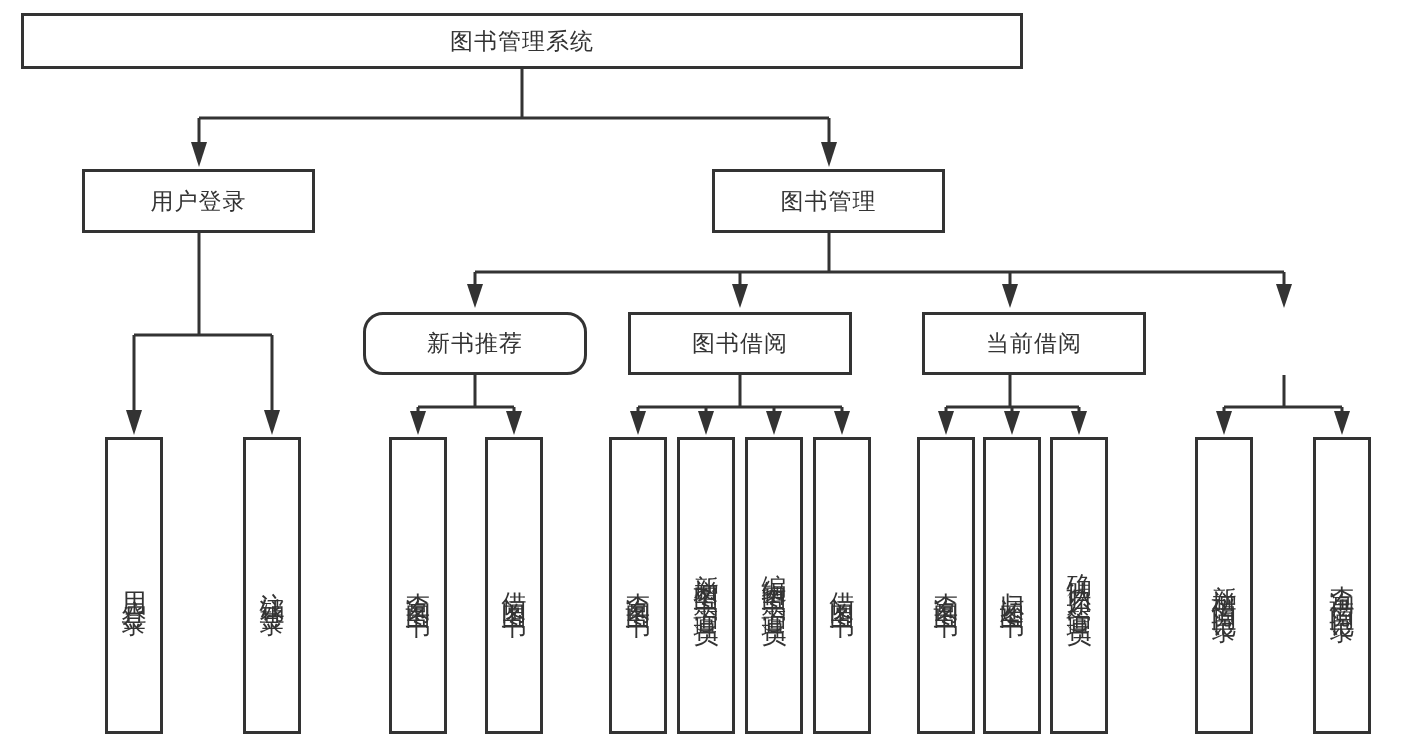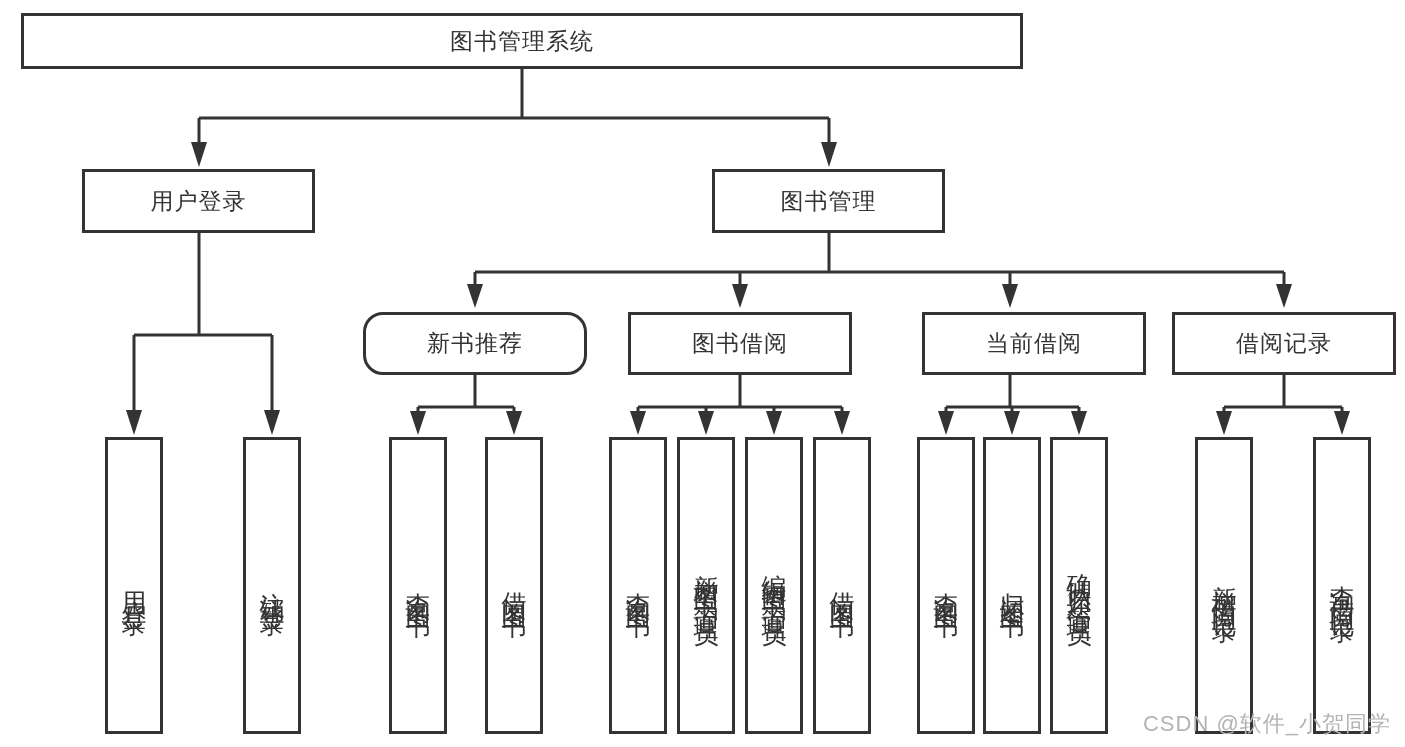--- a/index.html
+++ b/index.html
@@ -127,35 +127,33 @@
   </svg>
 
   <div class="node hbox root-box">图书管理系统</div>
 
   <div class="node hbox" style="left:82px; top:169px; width:233px; height:64px;">用户登录</div>
   <div class="node hbox" style="left:712px; top:169px; width:233px; height:64px;">图书管理</div>
 
   <div class="node hbox" style="left:363px; top:312px; width:224px; height:63px;border-radius:20px;">新书推荐</div>
   <div class="node hbox" style="left:628px; top:312px; width:224px; height:63px;text-align:right;">图书借阅</div>
   <div class="node hbox" style="left:898px; top:312px; width:224px; height:63px;margin-left:24px;">当前借阅</div>
-  <div class="node hbox" style="left:1172px; top:312px; width:224px; height:63px;">借阅记录</div>
 
   <div class="node vbox" style="left:105px;">用户登录</div>
   <div class="node vbox" style="left:243px;">注销登录</div>
 
   <div class="node vbox" style="left:389px;">查询图书</div>
   <div class="node vbox" style="left:485px;">借阅图书</div>
 
   <div class="node vbox" style="left:609px;">查询图书</div>
   <div class="node vbox" style="left:677px;">新增图书（管理员）</div>
   <div class="node vbox" style="left:745px;">编辑图书（管理员）</div>
   <div class="node vbox" style="left:813px;">借阅图书</div>
 
   <div class="node vbox" style="left:917px;">查询图书</div>
   <div class="node vbox" style="left:983px;">归还图书</div>
   <div class="node vbox" style="left:1050px;">确认归还（管理员）</div>
 
   <div class="node vbox" style="left:1195px;">新增借阅记录</div>
   <div class="node vbox" style="left:1313px;">查询借阅记录</div>
 
-  <div class="watermark">CSDN @软件_小贺同学</div>
 
 </div>
 
 </body></html>

